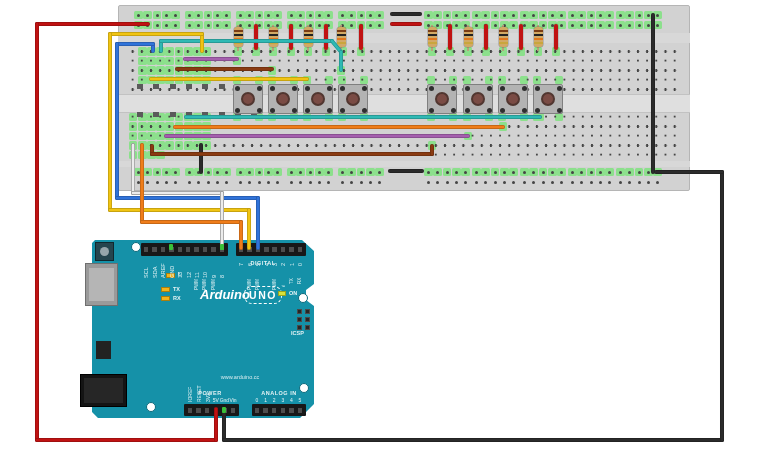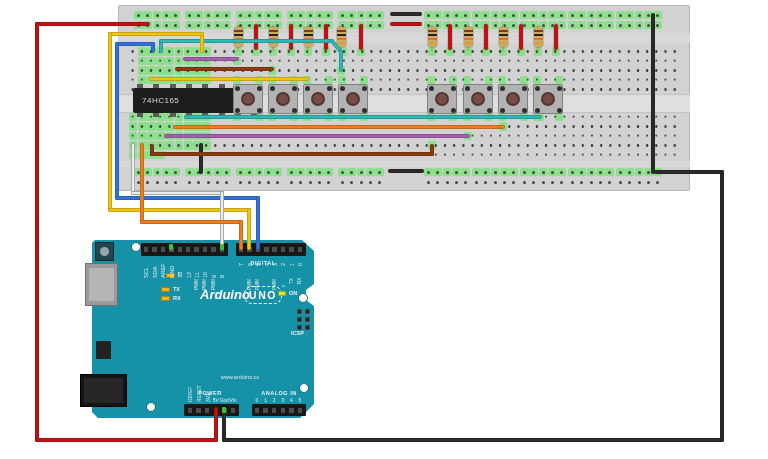--- a/index.html
+++ b/index.html
@@ -48,21 +48,20 @@
 </style>
 </head>
 <body>
 
 <div id="scene">
 
   <div class="abs" id="breadboard"></div>
   <div class="abs" id="bb-topstrip"></div>
   <div class="abs" id="bb-botstrip"></div>
   <div class="abs" id="bb-channel"></div>
-  <div class="abs" id="ic">74HC165</div>
 
   <div class="abs" id="arduino"></div>
   <div class="abs" id="usb"></div>
   <div class="abs" id="usb-inner"></div>
   <div class="abs" id="jack"></div>
   <div class="abs" id="jack-inner"></div>
   <div class="abs" id="reset"></div>
   <div class="abs" id="reset-cap"></div>
   <div class="abs" id="vreg"></div>
 

